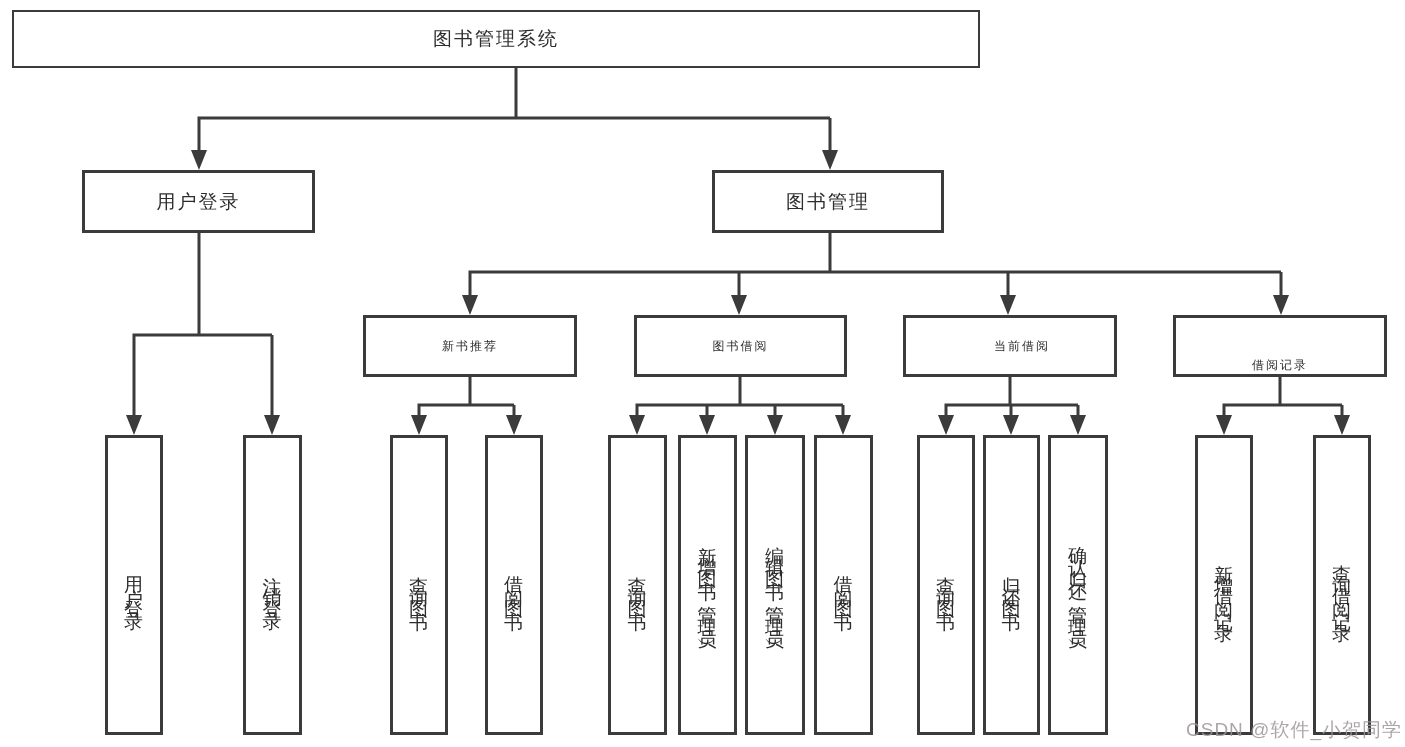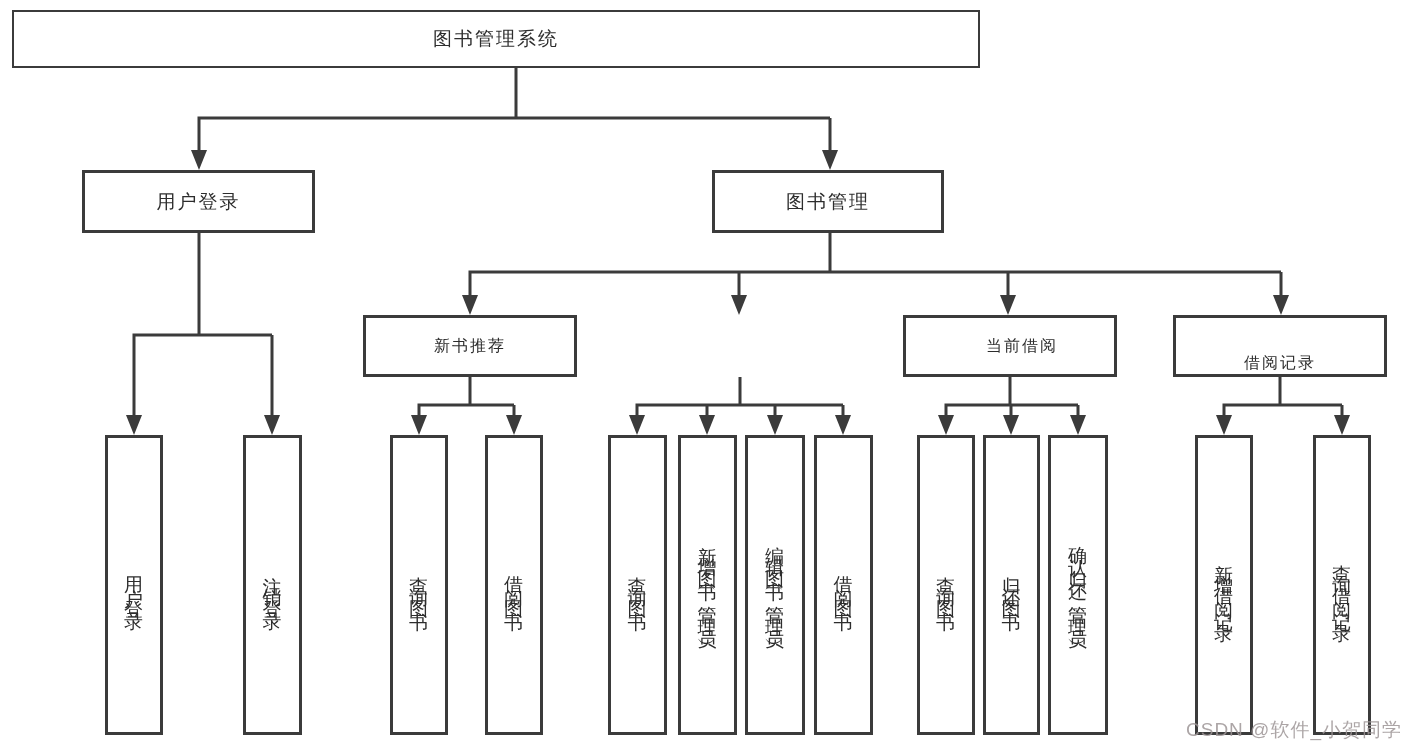--- a/index.html
+++ b/index.html
@@ -20,21 +20,21 @@
     color:#2d2d2d;
     font-size:19px;
     letter-spacing:2px;
     z-index:2;
   }
   .node.root{
     left:12px;top:10px;width:968px;height:58px;
     border-width:2px;font-size:19px;
   }
   .node.lvl2{top:170px;height:63px;}
-  .node.lvl3{top:315px;height:62px;font-size:16px;}
+  .node.lvl3{top:315px;height:62px;font-size:12px;}
   .vnode{
     position:absolute;
     box-sizing:border-box;
     top:435px;height:300px;
     border:3px solid #3b3b3b;
     background:#ffffff;
     display:flex;align-items:center;justify-content:center;
     z-index:2;
   }
   .vnode span{
@@ -125,20 +125,23 @@
   <div class="node lvl2" style="left:82px;width:233px;">
     <span>用户登录</span>
   </div>
   <div class="node lvl2" style="left:712px;width:232px;">
     <span>图书管理</span>
   </div>
 
   <div class="node lvl3" style="left:363px;width:214px;">
     <span>新书推荐</span>
   </div>
+  <div class="node lvl3" style="left:634px;width:213px;">
+    <span>图书借阅</span>
+  </div>
   <div class="node lvl3" style="left:903px;width:214px;padding-left:24px;">
     <span>当前借阅</span>
   </div>
   <div class="node lvl3" style="left:1173px;width:214px;align-items:flex-end;">
     <span>借阅记录</span>
   </div>
 
   <div class="vnode" style="left:105px;width:58px;">
     <span>用户登录</span>
   </div>

